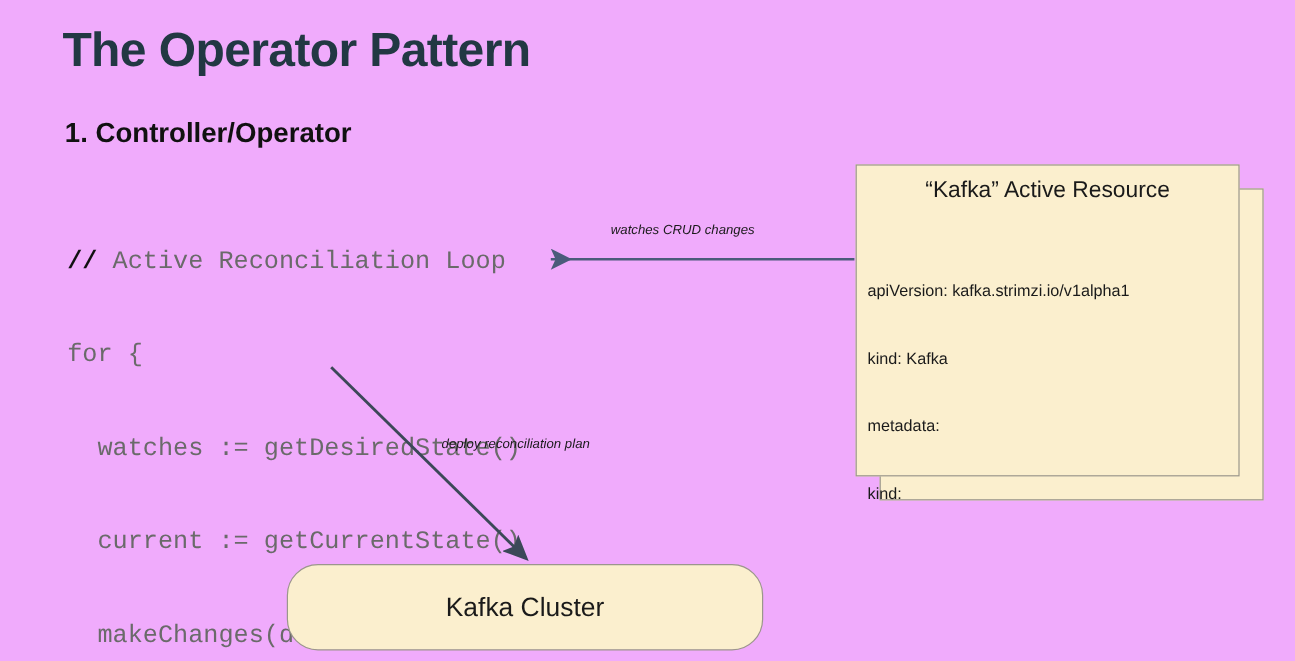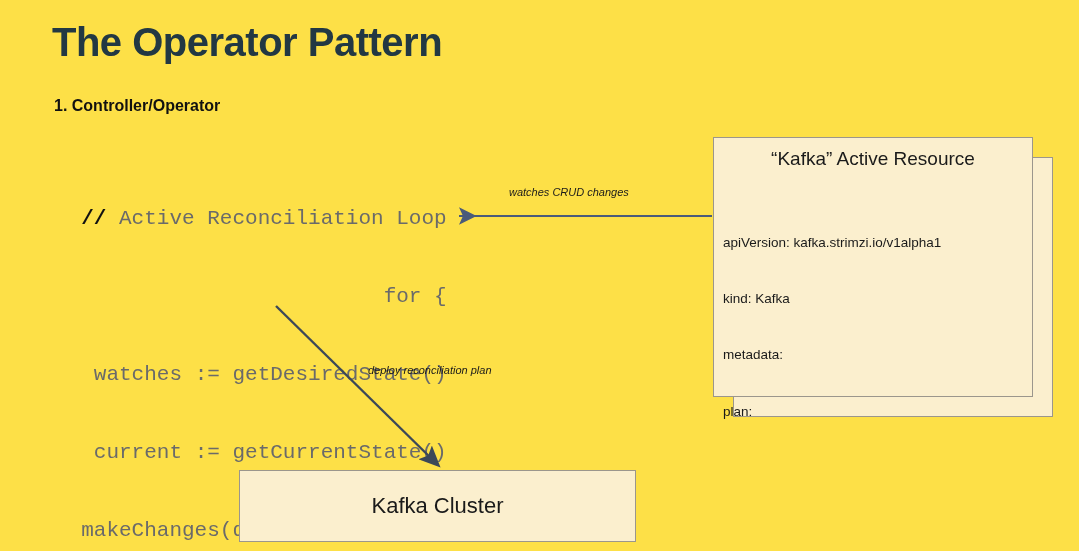--- a/index.html
+++ b/index.html
@@ -7,57 +7,57 @@
     padding: 0;
     background: #ffffff;
   }
   body {
     font-family: "Liberation Sans", sans-serif;
   }
   #slide {
     position: relative;
     width: 1079px;
     height: 551px;
-    background: #fde047;
+    background: #f0abfc;
     overflow: hidden;
   }
 
   
   #slide-title {
     position: absolute;
     left: 52px;
     top: 20px;
     font-size: 40px;
     font-weight: bold;
     letter-spacing: -0.5px;
     color: #223843;
     white-space: nowrap;
   }
   .section-heading {
     position: absolute;
-    font-size: 16px;
+    font-size: 23px;
     font-weight: bold;
     color: #111111;
     white-space: nowrap;
   }
   #heading-controller { left: 54px; top: 97px; }
   #heading-config     { left: 727px; top: 97px; }
 
   
   #code-block {
     position: absolute;
     left: 56px;
     top: 154px;
     font-family: "Liberation Mono", "DejaVu Sans Mono", monospace;
     font-size: 21px;
     line-height: 26px;
     color: #6a6a6a;
     white-space: pre;
   }
-  #code-block .code-line { white-space: pre; text-align: right; }
+  #code-block .code-line { white-space: pre; }
   #code-block .comment-slashes {
     color: #111111;
     font-weight: bold;
   }
 
   
   .card {
     position: absolute;
     background: #fbefce;
     border: 1.5px solid #9b968c;
@@ -96,20 +96,21 @@
   #cr-yaml .yaml-line { white-space: pre; }
 
   #kafka-cluster-box {
     left: 239px;
     top: 470px;
     width: 397px;
     height: 72px;
     display: flex;
     align-items: center;
     justify-content: center;
+    border-radius: 26px;
   }
   #kafka-cluster-label {
     font-size: 22px;
     color: #1a1a1a;
   }
 
   
   #connectors {
     position: absolute;
     left: 0;
@@ -148,21 +149,21 @@
     
   </div>
 
   <div class="card" id="cr-card-back"></div>
   <div class="card" id="cr-card-front">
     <div id="cr-card-title">“Kafka” Active Resource</div>
     <div id="cr-yaml">
       <div class="yaml-line">apiVersion: kafka.strimzi.io/v1alpha1</div>
       <div class="yaml-line">kind: Kafka</div>
       <div class="yaml-line">metadata:</div>
-      <div class="yaml-line">plan:</div>
+      <div class="yaml-line">kind:</div>
       
       
     </div>
   </div>
 
   <div class="card" id="kafka-cluster-box">
     <span id="kafka-cluster-label">Kafka Cluster</span>
   </div>
 
   <svg id="connectors" viewBox="0 0 1079 551" width="1079" height="551">

